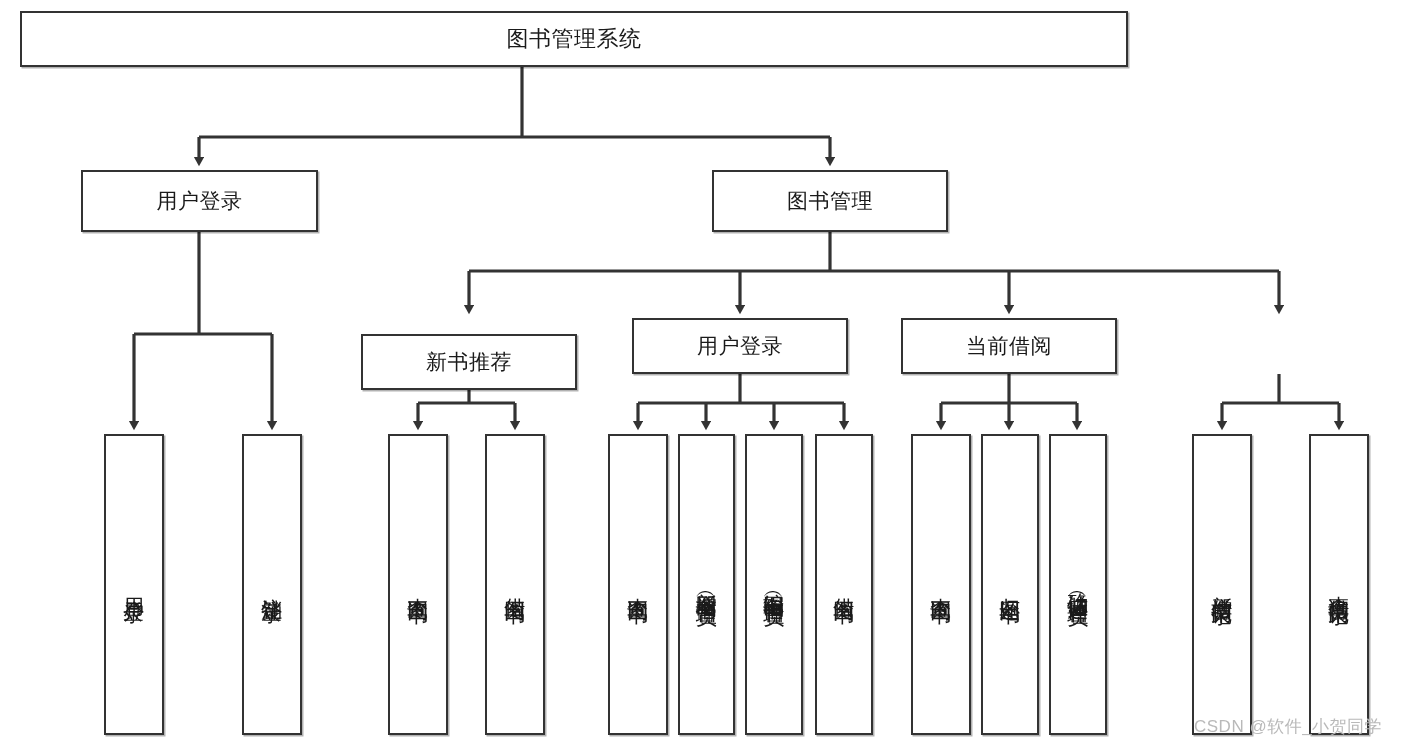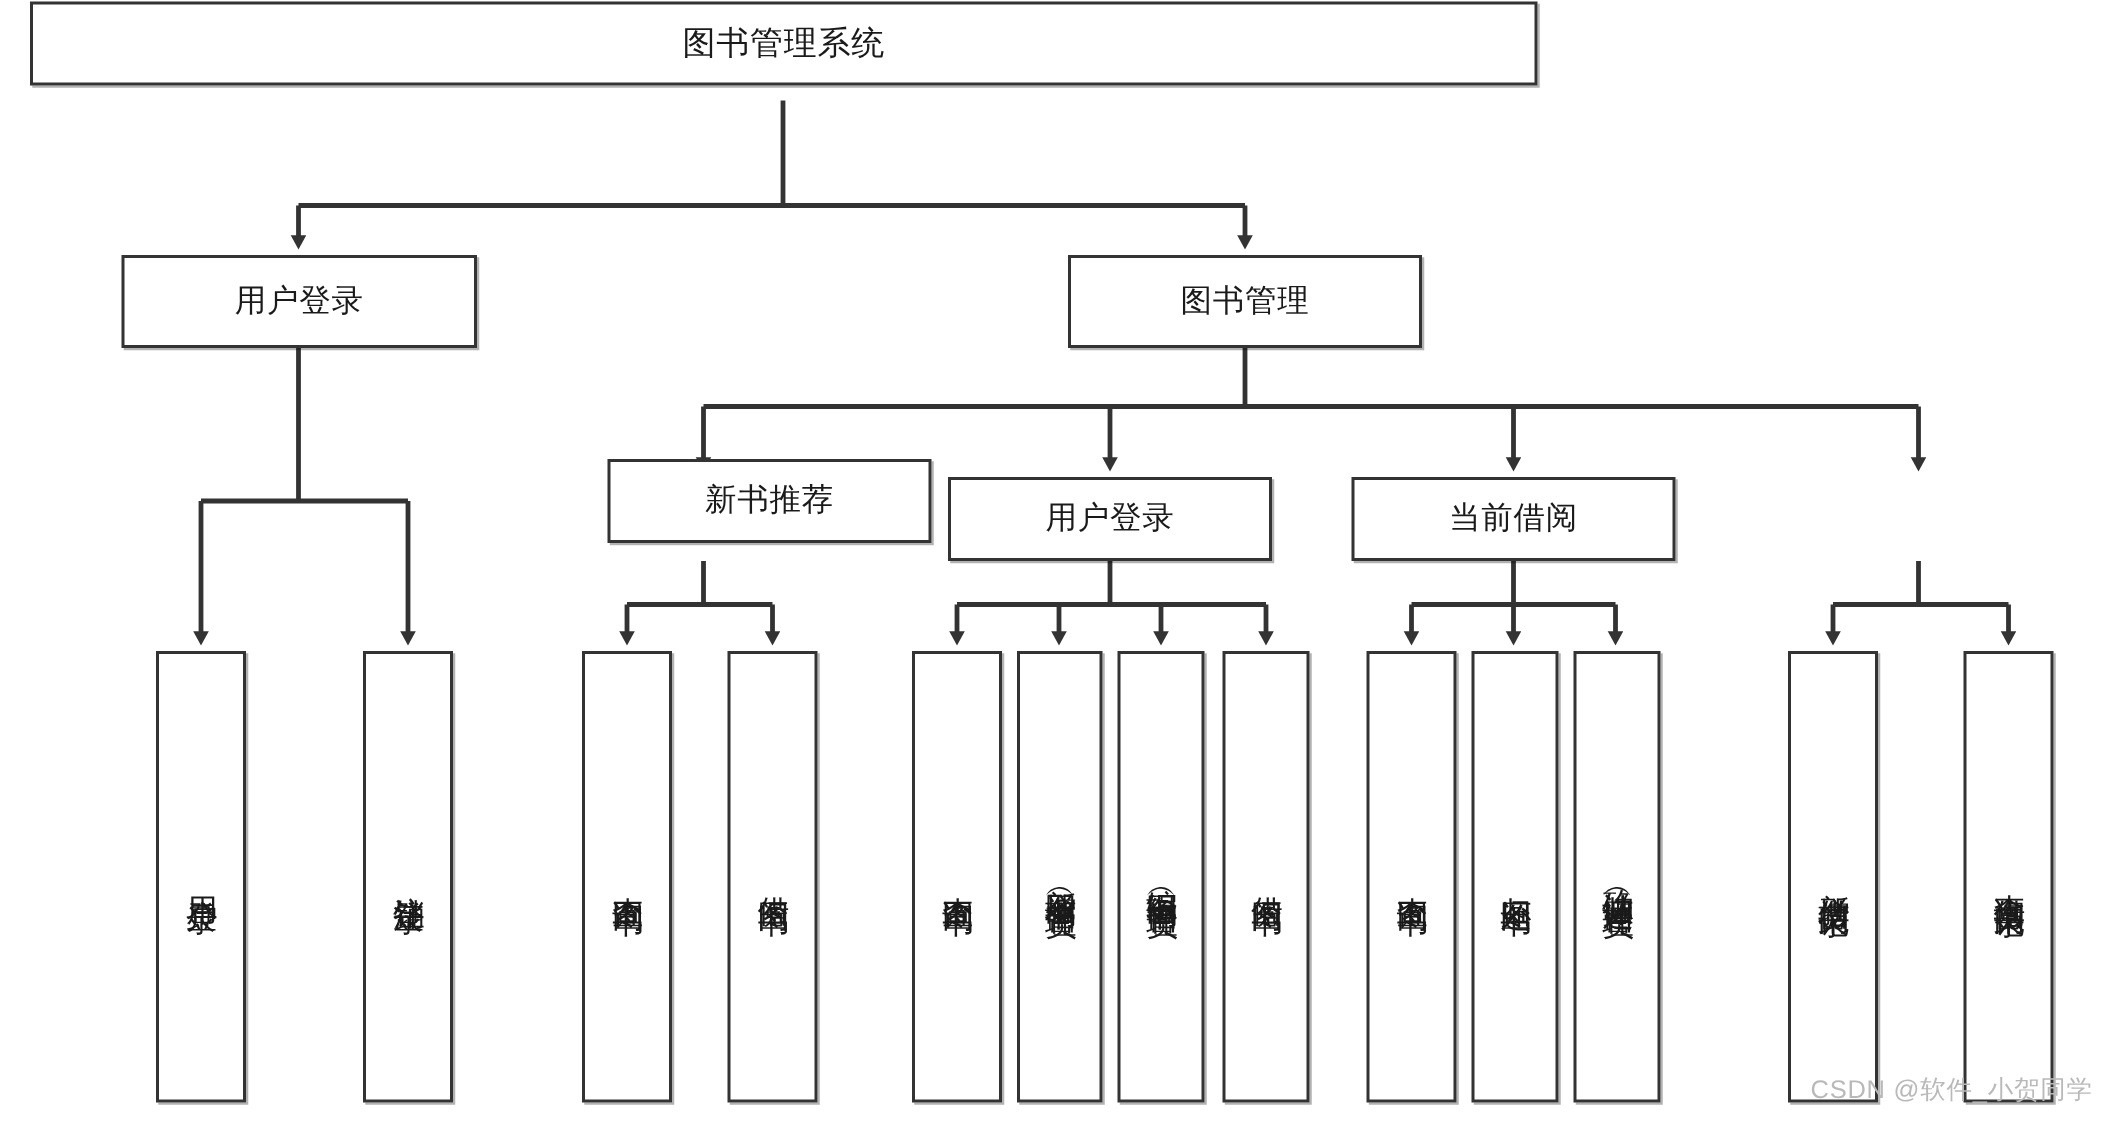--- a/index.html
+++ b/index.html
@@ -121,32 +121,32 @@
       <path d="M1009,403 L1009,422" marker-end="url(#arrow)"></path>
       <path d="M1077,403 L1077,422" marker-end="url(#arrow)"></path>
 
       <path d="M1279,374 L1279,403"></path>
       <path d="M1222,403 L1339,403"></path>
       <path d="M1222,403 L1222,422" marker-end="url(#arrow)"></path>
       <path d="M1339,403 L1339,422" marker-end="url(#arrow)"></path>
     </g>
   </svg>
 
-  <div class="node horiz root" style="left:20px; top:1px; width:1005px; height:56px;">
+  <div class="node horiz root" style="left:20px; top:11px; width:1108px; height:56px;">
     <span class="label">图书管理系统</span>
   </div>
 
   <div class="node horiz" style="left:81px; top:170px; width:237px; height:62px;">
     <span class="label">用户登录</span>
   </div>
   <div class="node horiz" style="left:712px; top:170px; width:236px; height:62px;">
     <span class="label">图书管理</span>
   </div>
 
-  <div class="node horiz" style="left:361px; top:306px; width:216px; height:56px;margin-left:44px;">
+  <div class="node horiz" style="left:361px; top:334px; width:216px; height:56px;">
     <span class="label">新书推荐</span>
   </div>
   <div class="node horiz" style="left:632px; top:318px; width:216px; height:56px;">
     <span class="label">用户登录</span>
   </div>
   <div class="node horiz" style="left:901px; top:318px; width:216px; height:56px;justify-content:center;">
     <span class="label">当前借阅</span>
   </div>
 
   <div class="node vert" style="left:104px; top:434px; width:60px; height:301px;">
@@ -186,15 +186,15 @@
     <span class="label">确认归还（管理员）</span>
   </div>
 
   <div class="node vert" style="left:1192px; top:434px; width:60px; height:301px;">
     <span class="label">新增借阅记录</span>
   </div>
   <div class="node vert" style="left:1309px; top:434px; width:60px; height:301px;">
     <span class="label">查询借阅记录</span>
   </div>
 
-  <div class="watermark" style="left:1194px; top:715px;padding-left:13px;">CSDN @软件_小贺同学</div>
+  <div class="watermark" style="left:1194px; top:715px;">CSDN @软件_小贺同学</div>
 
 </div>
 
 </body></html>

